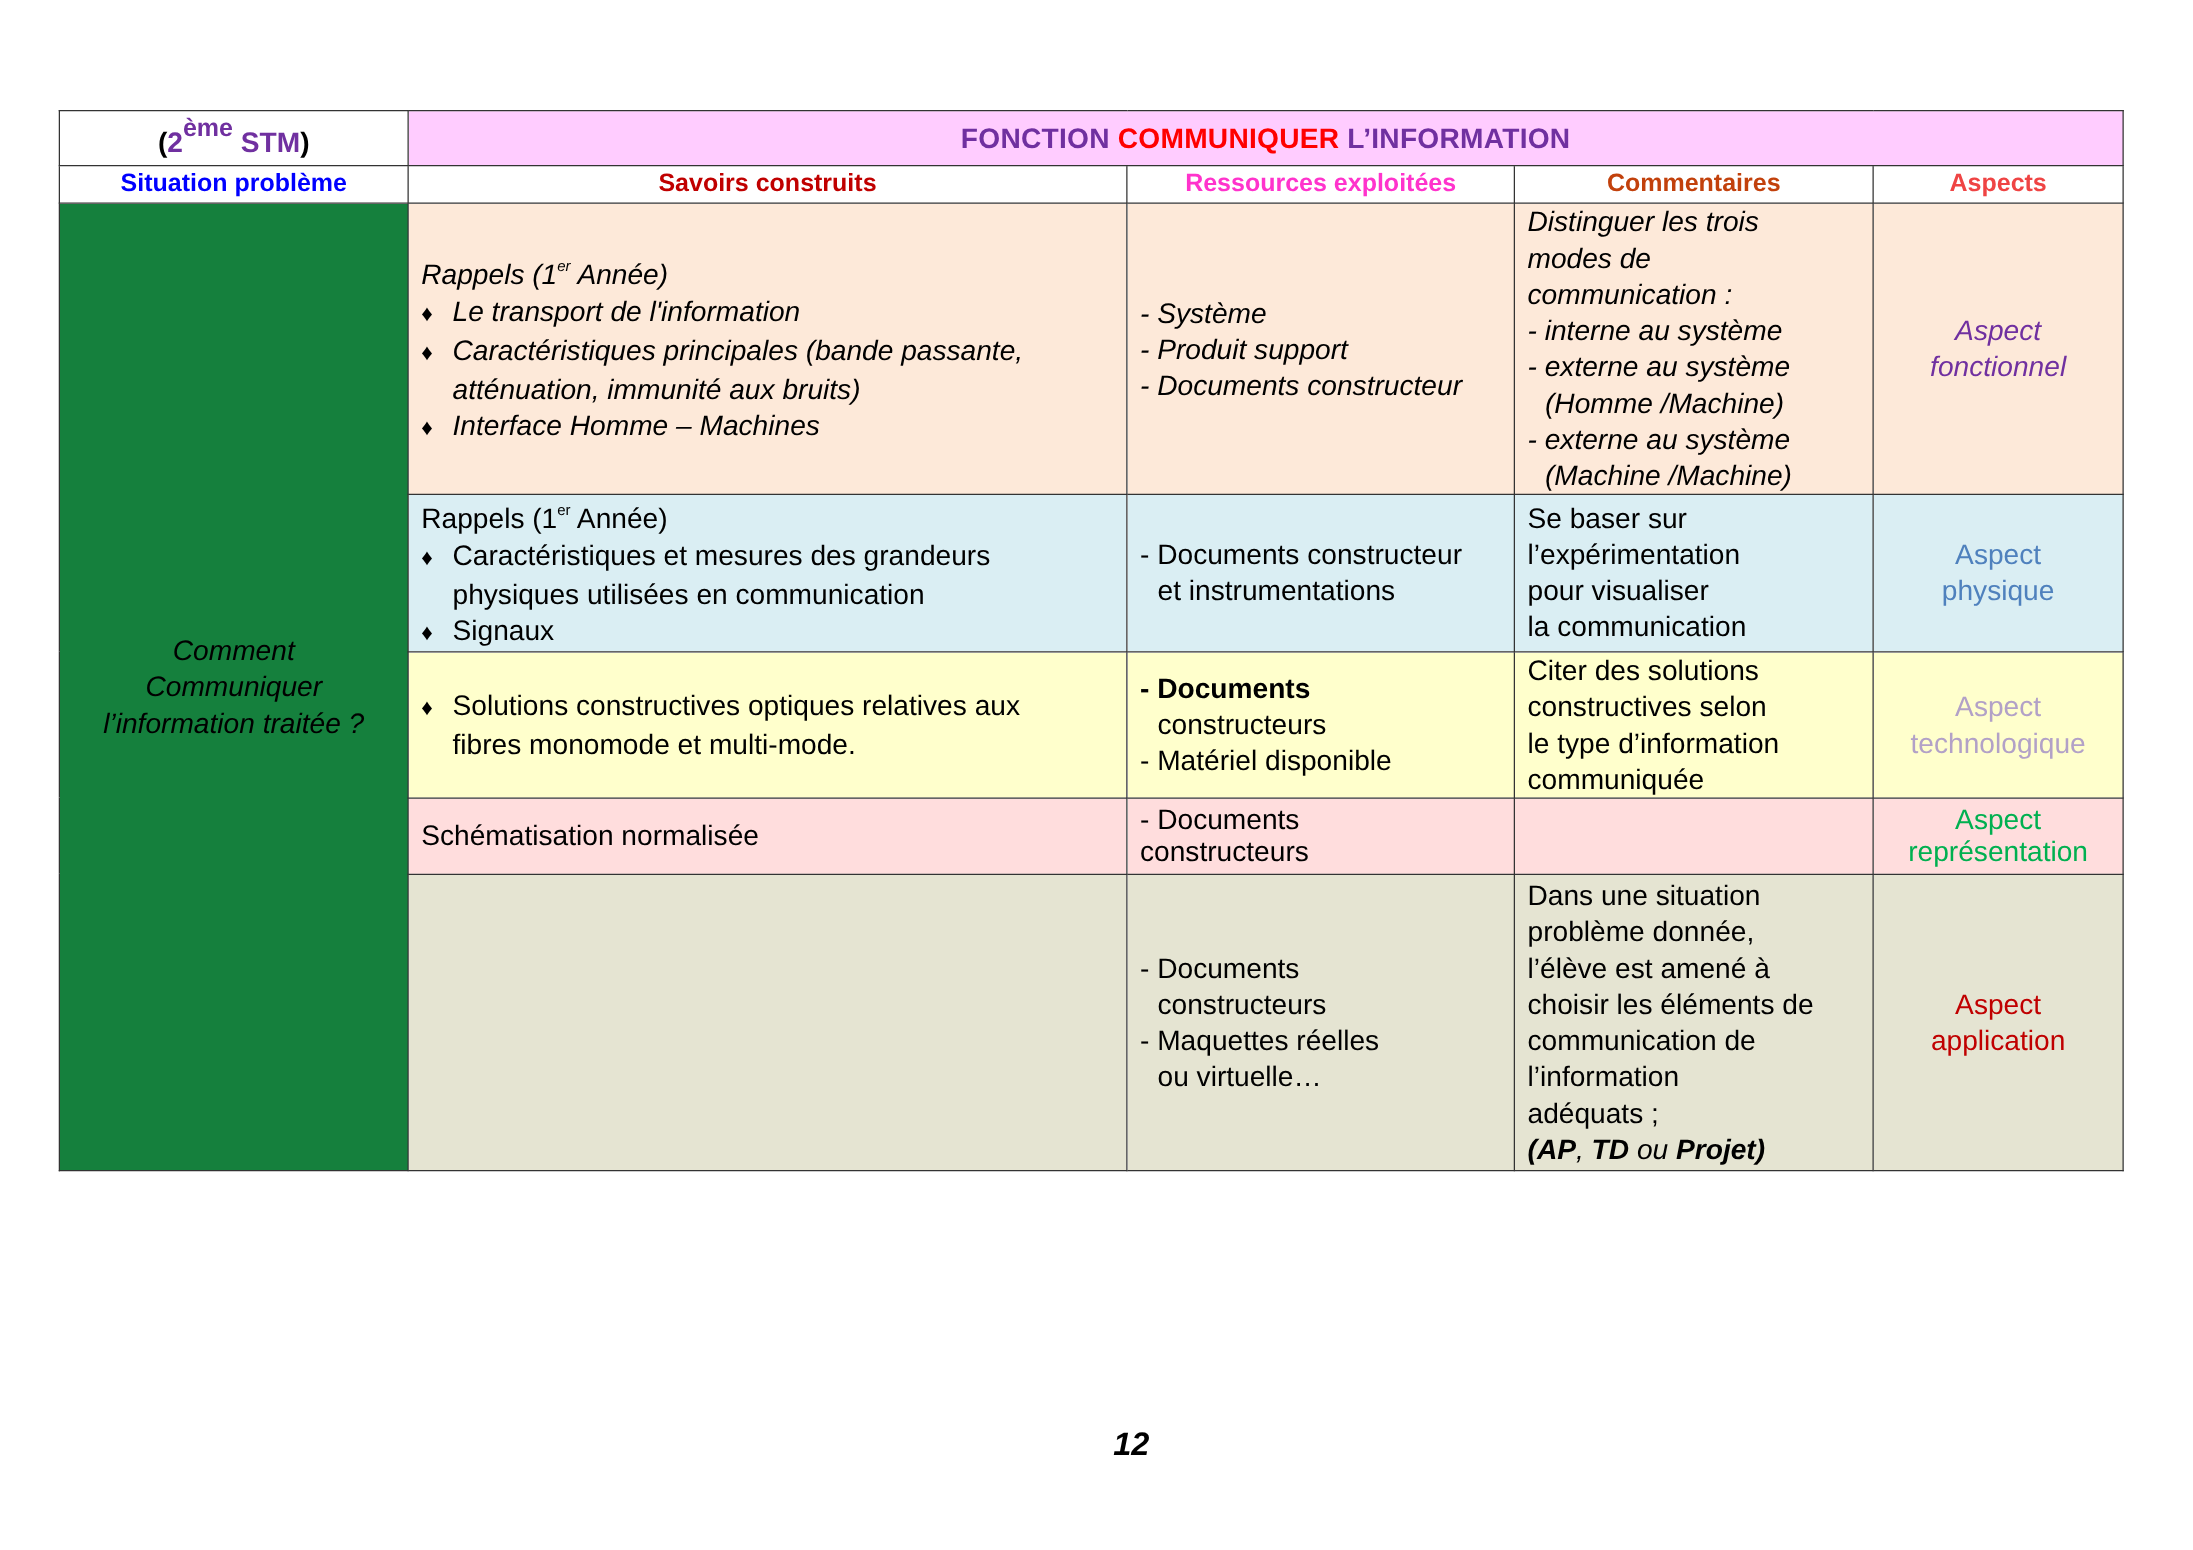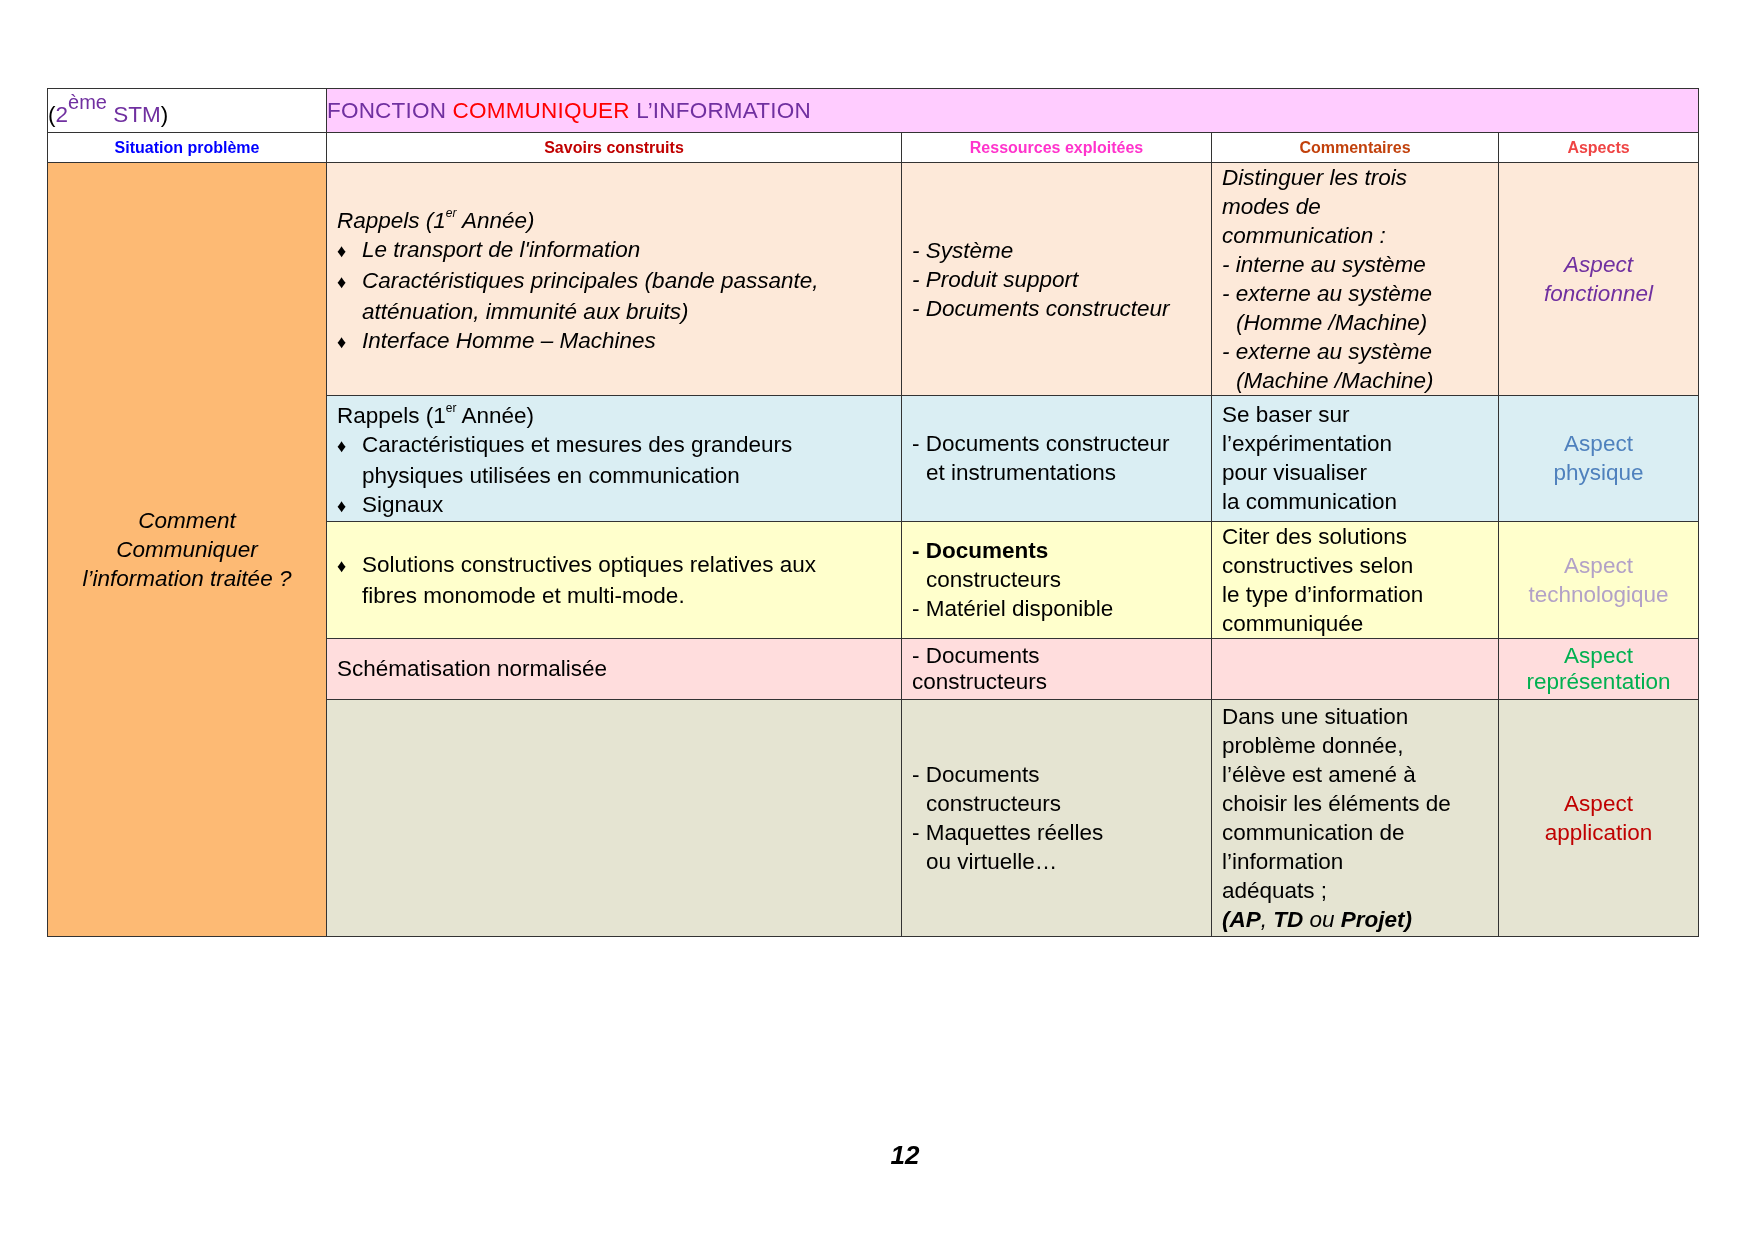--- a/index.html
+++ b/index.html
@@ -5,35 +5,35 @@
   html, body { margin: 0; padding: 0; background: #ffffff; }
   body { width: 1754px; height: 1240px; position: relative; overflow: hidden;
          font-family: "Liberation Sans", sans-serif; color: #000; }
   table.grid { position: absolute; left: 47px; top: 88px; width: 1652px;
                border-collapse: collapse; table-layout: fixed; }
   table.grid td { border: 1.6px solid #333; padding: 0 10px; vertical-align: middle;
                   font-size: 22.5px; line-height: 29px; overflow: hidden; }
   col.c1 { width: 279px; } col.c2 { width: 575px; } col.c3 { width: 310px; }
   col.c4 { width: 287px; } col.c5 { width: 200px; }
 
-  tr.title-row td { height: 43px; padding: 0; text-align: left; font-weight: normal; }
+  tr.title-row td { height: 43px; padding: 0; text-align: center; font-weight: bold; }
   .grade { font-size: 33px; color: #7030a0; }
   .grade .paren { color: #000; }
   .grade sup { font-size: 20px; position: relative; top: -4px; }
   .main-title { background: #ffccff; font-size: 33px; color: #7030a0; letter-spacing: 0.2px; }
   .main-title .hl { color: #ff0000; }
 
-  tr.head-row td { height: 28px; text-align: center; font-weight: bold; font-size: 16px; padding: 0; }
+  tr.head-row td { height: 28px; text-align: center; font-weight: bold; font-size: 20px; padding: 0; }
   .h-situation { color: #0000ff; }
   .h-savoirs { color: #c00000; }
   .h-ressources { color: #ff33cc; margin-top: 46px; }
   .h-commentaires { color: #c2410c; }
   .h-aspects { color: #ef4444; }
 
-  .situation { background: #fdba74; text-align: center; font-size: 22.5px; line-height: 29px; }
+  .situation { background: #15803d; text-align: center; font-size: 22.5px; line-height: 29px; }
 
   tr.r1 td { height: 228px; font-style: italic; } tr.r1 td:not(.situation) { background: #fde9d9; }
   tr.r2 td { height: 108px; background: #daeef3; }
   tr.r3 td { height: 114px; background: #ffffcc; }
   tr.r4 td { height: 60px;  background: #ffdddd; }
   tr.r5 td { height: 236px; background: #e5e4d2; }
 
   .line { display: block; white-space: nowrap; }
   .bullet { display: block; padding-left: 25px; text-indent: -25px; white-space: nowrap; }
   .bullet .dia { display: inline-block; width: 25px; text-indent: 0; font-size: 18px; }

